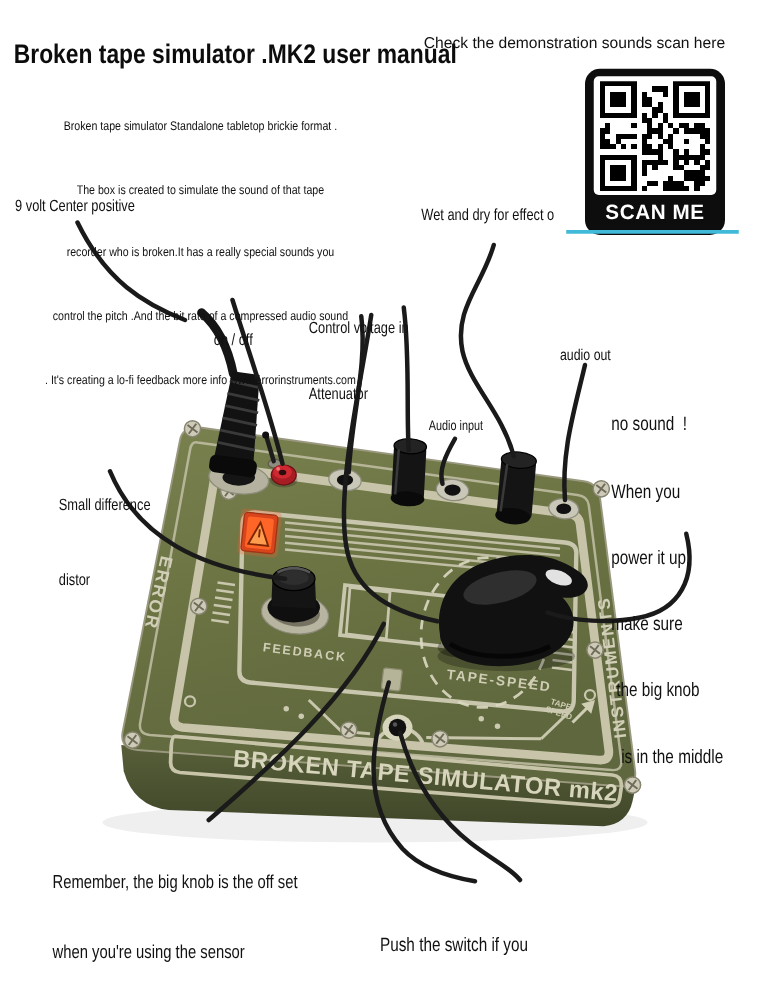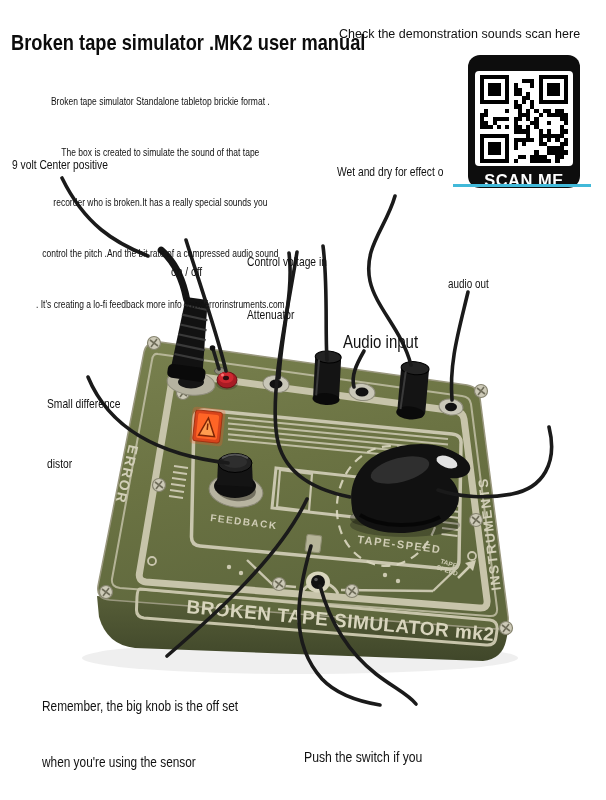--- a/index.html
+++ b/index.html
@@ -12,30 +12,30 @@
   .cx85{display:inline-block;transform:scaleX(.85);transform-origin:0 0;}
   .title{left:11px;top:31px;font-size:21.5px;color:#0c0c0c;font-weight:bold;}
   .checkvideo{left:339px;top:27px;font-size:12.5px;}
   .intro{left:36px;top:60px;font-size:10px;line-height:16.9px;text-align:center;}
   .lbl{font-size:13px;line-height:17.5px;}
   .l9v{left:12px;top:156px;}
   .lwet{left:337px;top:163px;}
   .lonoff{left:171px;top:221px;margin-top:42px;}
   .lcv{left:247px;top:218px;}
   .laout{left:448px;top:276px;font-size:12.5px;}
-  .lain{left:343px;top:333px;font-size:19px;}
+  .lain{left:343px;top:333px;font-size:11px;}
   .ldist{left:47px;top:354px;line-height:20px;}
   .nosound{left:489px;top:296px;font-size:15.5px;line-height:17.7px;}
   .nosound .ln:nth-child(5){padding-left:5px;}
   .nosound .ln:nth-child(6){padding-left:10px;}
   .remember{left:42px;top:660px;font-size:15px;line-height:18.5px;}
   .push{left:304px;top:711px;font-size:15.5px;line-height:18.5px;}
   .push .ln:nth-child(2){padding-left:4px;}
   .qr{position:absolute;left:468px;top:55px;width:112px;height:133px;background:#0d0d0d;
-      border-radius:12px;padding:16px 0 0 0;box-sizing:border-box;text-align:center;}
+      border-radius:12px;padding:6px 0 0 0;box-sizing:border-box;text-align:center;}
   .qr-white{background:#fff;border-radius:4px;width:98px;height:95px;margin:0 auto;
             display:flex;align-items:center;justify-content:center;}
   .qr-label{color:#fff;font-size:16.5px;font-weight:700;letter-spacing:.5px;margin-top:5px;}
   .blue-line{position:absolute;left:453px;top:184px;width:138px;height:2.5px;background:#41b9d9;}
   text{font-family:"Liberation Sans","DejaVu Sans",sans-serif;}
 </style>
 </head>
 <body>
 
 <div class="page">
@@ -277,20 +277,28 @@
     <span class="ln">Control voltage in</span>
     <span class="ln">Attenuator</span>
   </span></div>
   <div class="t lbl laout"><span class="cx">audio out</span></div>
   <div class="t lbl lain"><span class="cx">Audio input</span></div>
   <div class="t lbl ldist"><span class="cx">
     <span class="ln">Small difference</span>
     <span class="ln">distor</span>
   </span></div>
 
+  <div class="t nosound"><span class="cx">
+    <span class="ln">no sound  !</span>
+    <span class="ln">When you</span>
+    <span class="ln">power it up,</span>
+    <span class="ln">make sure</span>
+    <span class="ln">the big knob</span>
+    <span class="ln">is in the middle</span>
+  </span></div>
 
   <div class="t remember"><span class="cx">
     <span class="ln">Remember, the big knob is the off set</span>
     <span class="ln">when you're using the sensor</span>
     
   </span></div>
 
   <div class="t push"><span class="cx">
     <span class="ln">Push the switch if you</span>
     

